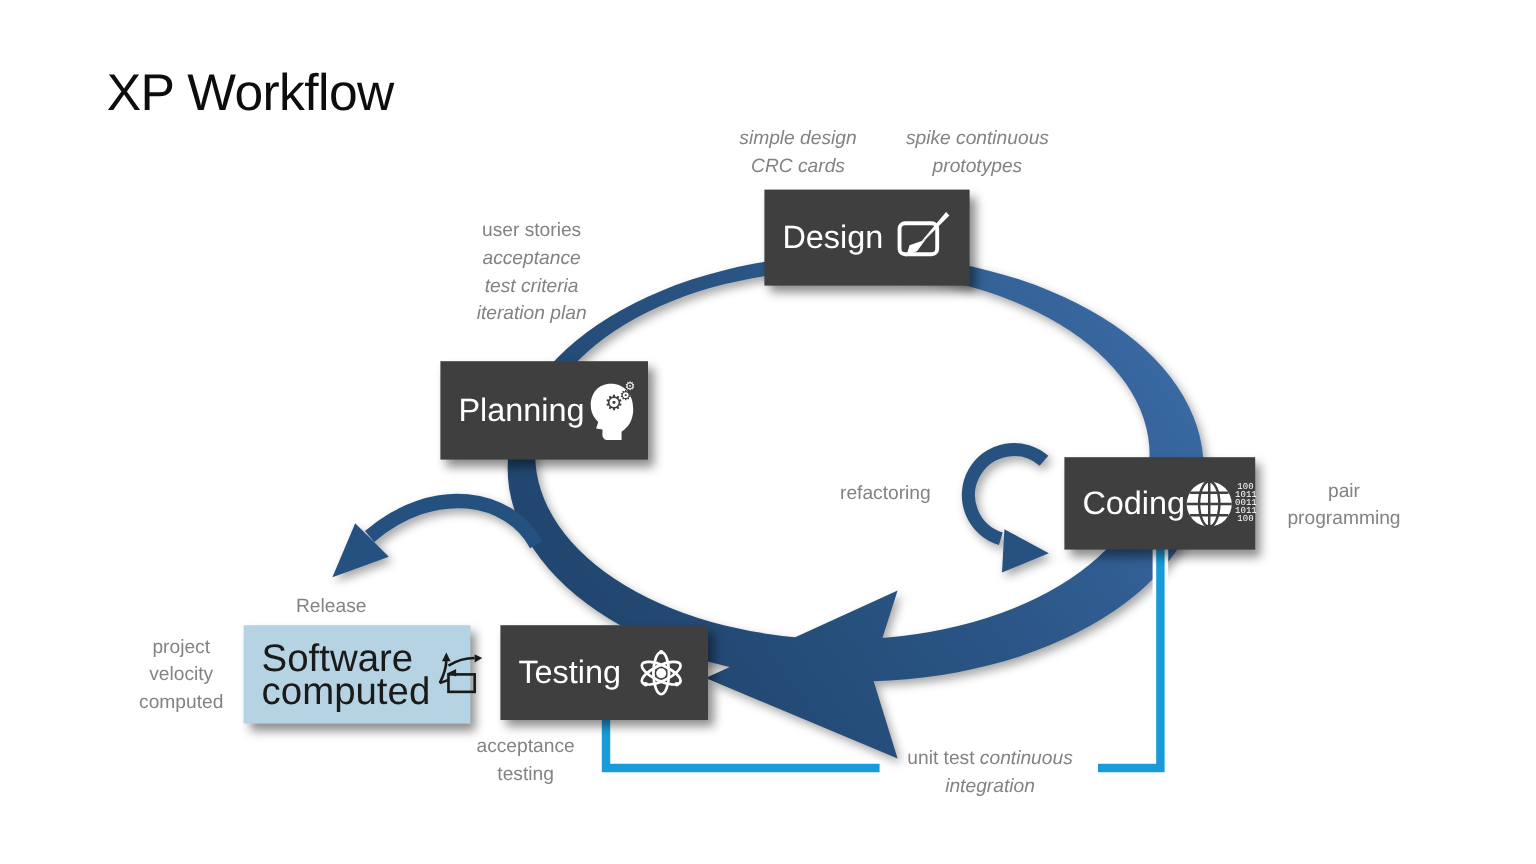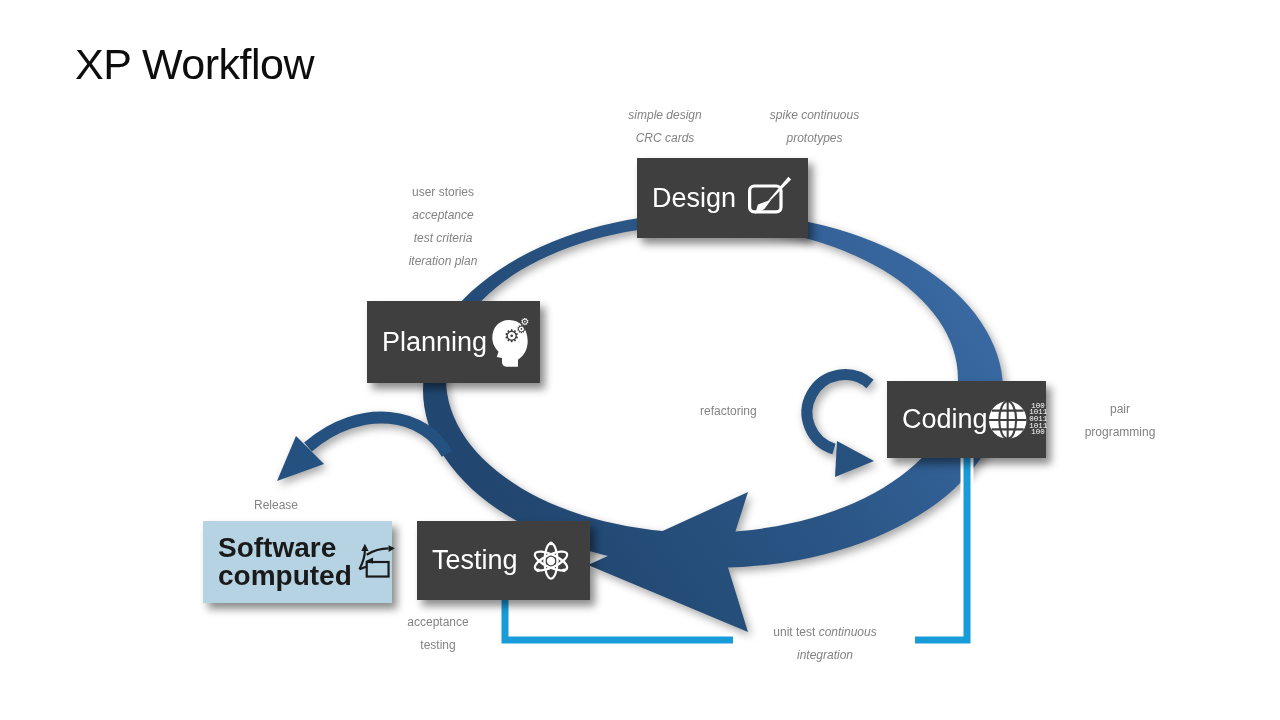--- a/index.html
+++ b/index.html
@@ -2,42 +2,42 @@
 <html style="--background: #ffffff; --title_text: #0d0d0d; --box: #3f3f3f; --box_text: #ffffff; --increment_bg: #b5d3e3; --increment_text: #1a1a1a; --note_text: #838383; --band_dark: #1d4066; --band_mid: #2a5585; --band_light: #3e6fab; --connector: #189bd9;"><head>
 <meta charset="utf-8">
 <style>
   html,body{margin:0;padding:0;background:#fff;}
   .canvas{
     position:relative;width:1280px;height:720px;overflow:hidden;
     background:var(--background,#ffffff);
     font-family:"Liberation Sans", sans-serif;
   }
   .title{
-    position:absolute;left:75px;top:40px;margin:0;
+    position:absolute;left:75px;top:40px;margin:14px;
     font-size:43px;font-weight:500;letter-spacing:-0.5px;
     color:var(--title_text,#0d0d0d);
   }
   #diagram{position:absolute;left:0;top:0;pointer-events:none;}
   .band-group{filter:drop-shadow(3px 4px 4px rgba(0,0,0,0.35));}
 
   .node{
     position:absolute;display:flex;align-items:center;justify-content:space-between;
     background:var(--box,#3f3f3f);color:var(--box_text,#ffffff);
     padding:0 15px;box-sizing:border-box;
     box-shadow:5px 6px 8px rgba(0,0,0,0.45);
   }
   .node .lbl{font-size:27px;font-weight:400;white-space:nowrap;}
   .node.inc{
     background:var(--increment_bg,#b5d3e3);color:var(--increment_text,#1a1a1a);
   }
-  .node.inc .lbl{font-size:28px;line-height:28px;font-weight:bold;}
+  .node.inc .lbl{font-size:32px;line-height:28px;}
 
   .note{
     position:absolute;color:var(--note_text,#838383);
-    font-size:12px;line-height:23px;text-align:center;white-space:nowrap;
+    font-size:16px;line-height:23px;text-align:center;white-space:nowrap;
   }
   .note .it, .it{font-style:italic;}
   .note.right{text-align:left;}
   .icon{flex:0 0 auto;}
 </style>
 </head>
 <body>
 
 <div class="canvas">
 
@@ -174,20 +174,25 @@
 
   <div class="note" style="left:1050px;top:398px;width:140px;">
     <div>pair</div>
     <div>programming</div>
   </div>
 
   <div class="note" style="left:216px;top:494px;width:120px;">
     <div>Release</div>
   </div>
 
+  <div class="note" style="left:91px;top:528px;width:120px;">
+    <div>project</div>
+    <div>velocity</div>
+    <div>computed</div>
+  </div>
 
   <div class="note" style="left:378px;top:611px;width:120px;">
     <div>acceptance</div>
     <div>testing</div>
   </div>
 
   <div class="note" style="left:705px;top:621px;width:240px;">
     <div><span>unit test</span> <span class="it">continuous</span></div>
     <div class="it">integration</div>
   </div>

